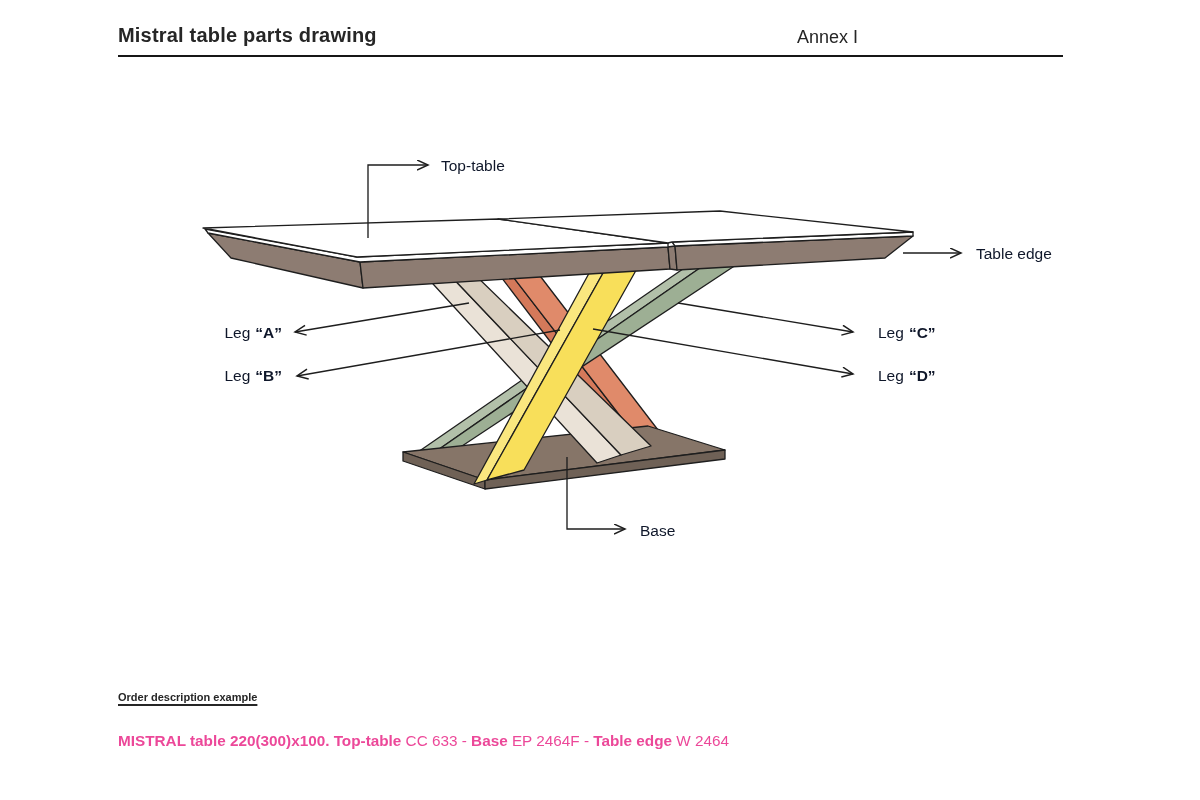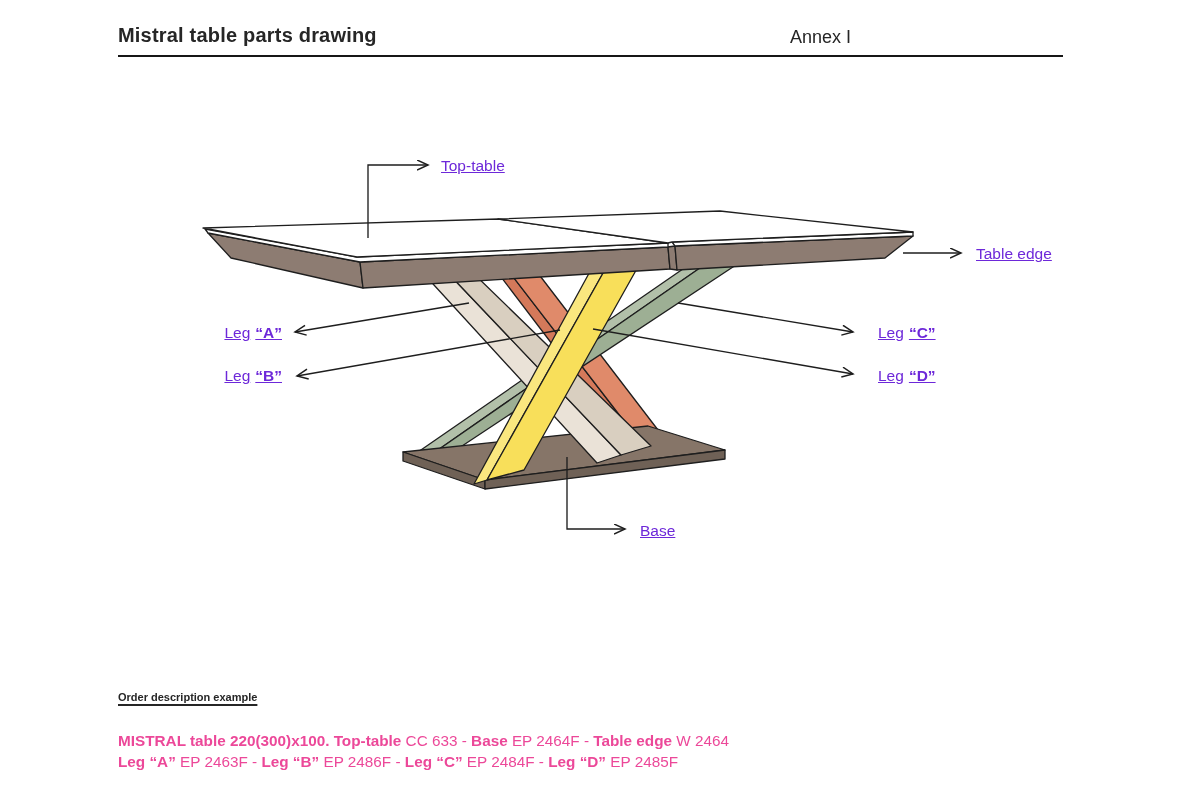--- a/index.html
+++ b/index.html
@@ -2,28 +2,28 @@
 <html><head>
 <meta charset="utf-8">
 <style>
   * { margin:0; padding:0; box-sizing:border-box; }
   html,body { width:1200px; height:800px; background:#ffffff; overflow:hidden;
               font-family:"Liberation Sans", sans-serif; color:#262626; }
   #page { position:relative; width:991px; height:800px; background:#ffffff; }
 
   
   #hdr-title { position:absolute; left:118px; top:24px; font-size:20px; font-weight:700; letter-spacing:.2px; }
-  #hdr-annex { position:absolute; right:140px; top:27px; font-size:18px; font-weight:400; }
+  #hdr-annex { position:absolute; right:133px; top:27px; font-size:18px; font-weight:400; }
   #hdr-rule  { position:absolute; left:118px; top:55px; width:945px; height:2px; background:#161616; }
 
   
   #drawing { position:absolute; left:0; top:0; width:1200px; height:800px; }
 
   
-  .dlabel { position:absolute; font-size:15.5px; color:#6d28d9; white-space:nowrap;text-decoration:underline; }
+  .dlabel { position:absolute; font-size:15.5px; color:#0f172a; white-space:nowrap; }
   .dlabel b { font-weight:700; }
   .leg-left  { left:170px; width:112px; text-align:right; }
   .leg-right { left:878px; }
   .dlabel .pfx { margin-right:5px; }
   #lbl-top-table  { left:441px; top:157px; }
   #lbl-table-edge { left:976px; top:245px; }
   #lbl-leg-a { top:324px; }
   #lbl-leg-b { top:367px; }
   #lbl-leg-c { top:324px; }
   #lbl-leg-d { top:367px; }
@@ -105,15 +105,14 @@
     <span class="pfx">Leg</span><b>“C”</b>
   </div>
   <div class="dlabel leg-right" id="lbl-leg-d">
     <span class="pfx">Leg</span><b>“D”</b>
   </div>
 
   <div class="dlabel" id="lbl-base">Base</div>
 
   <div id="order-heading">Order description example</div>
   <div class="order-line" id="order-line-1"><b>MISTRAL table 220(300)x100. Top-table </b><span>CC 633 - </span><b>Base</b><span> EP 2464F - </span><b>Table edge</b><span> W 2464</span></div>
-  <div class="order-line" id="order-line-2"><b>Leg “A” </b><span>EP 2463F - </span><b>Leg “B” </b><span>EP 2486F - </span><b>Leg “C” </b><span>EP 2484F - </span><b>Leg “D” </b><span>EP 2485F</span></div>
 
 </div>
 
 </body></html>

